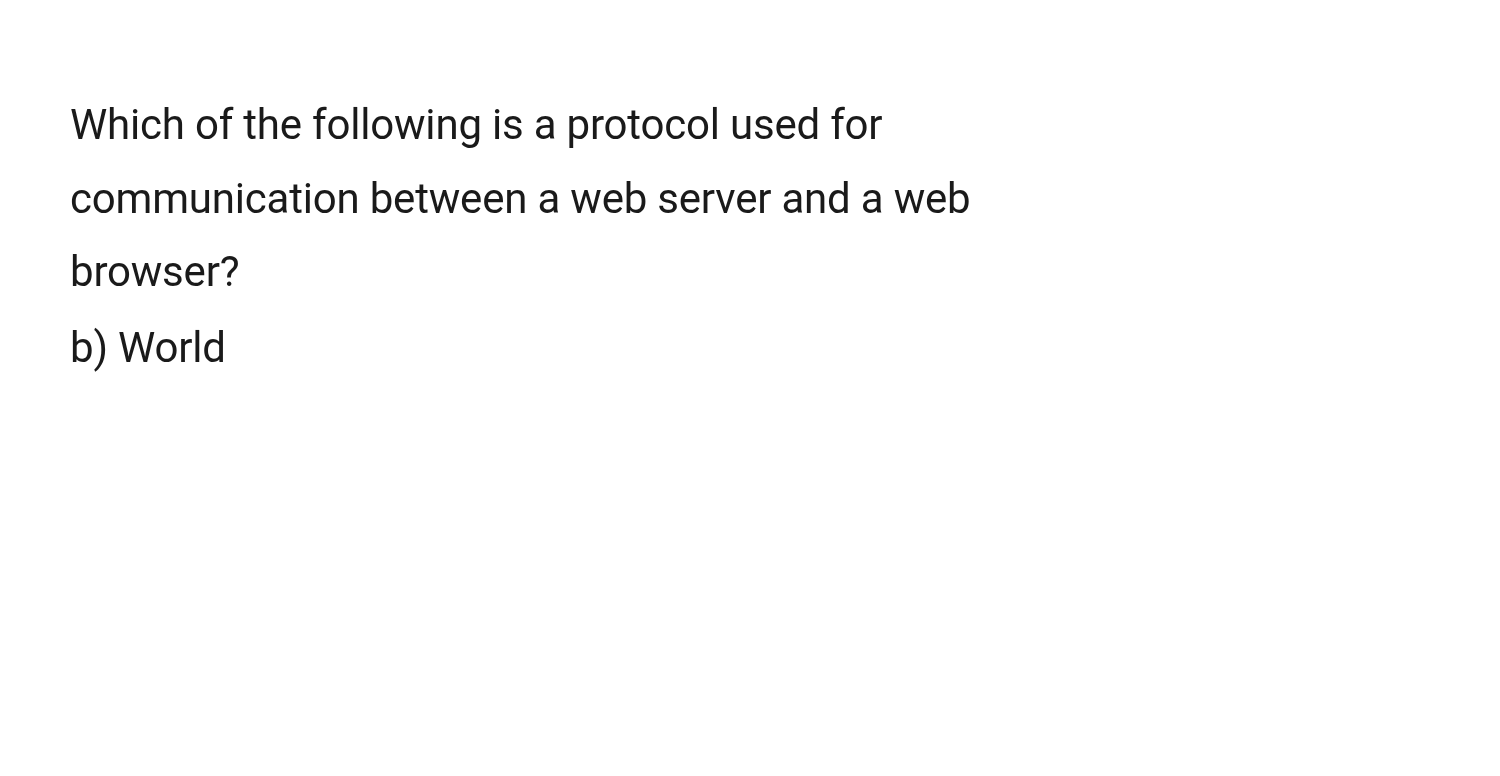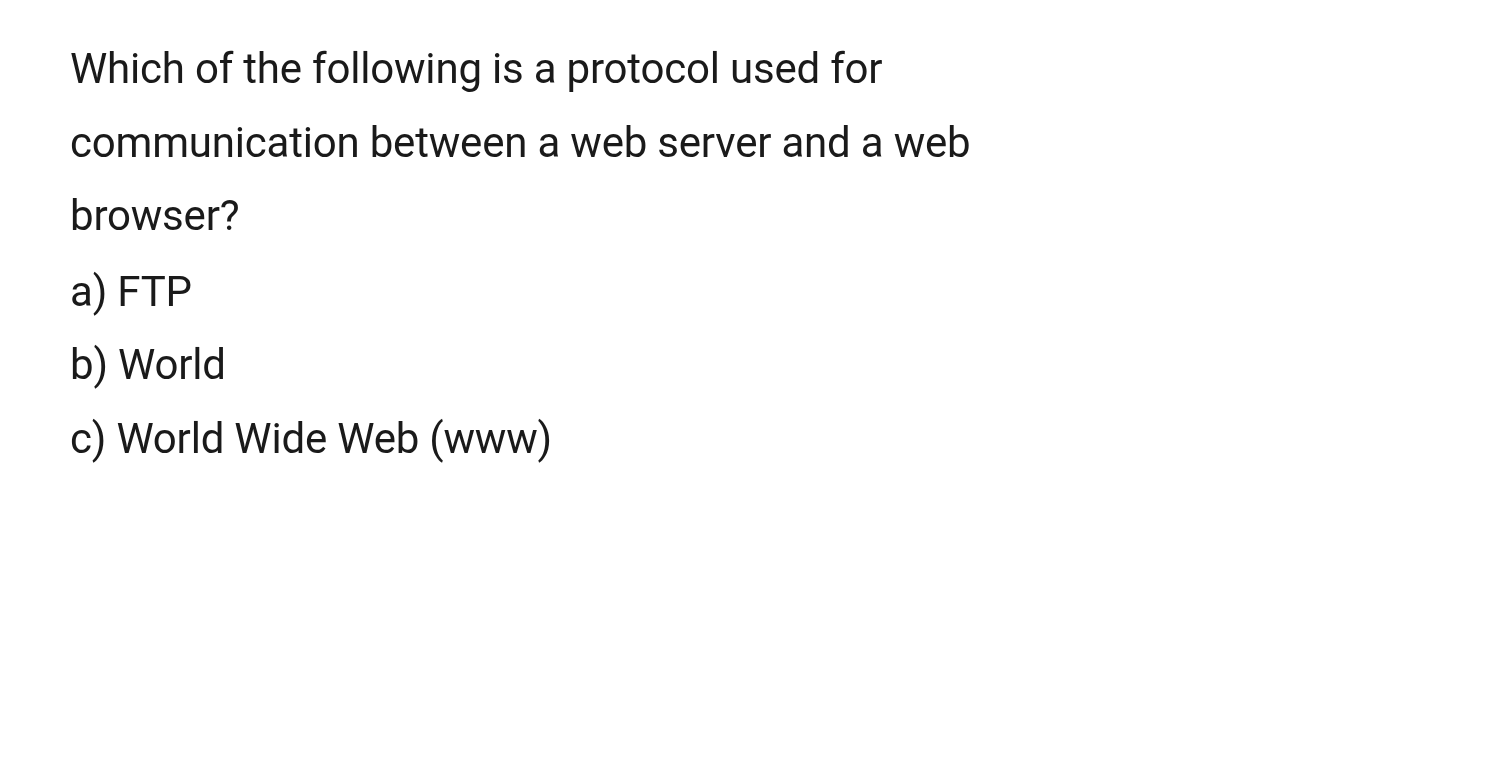--- a/index.html
+++ b/index.html
@@ -6,21 +6,21 @@
     margin: 0;
     padding: 0;
     width: 1500px;
     height: 776px;
     background: #ffffff;
     font-family: -apple-system, BlinkMacSystemFont, "Segoe UI", Roboto, Helvetica, Arial, sans-serif;
     color: #1a1a1a;
     overflow: hidden;
   }
   .container {
-    padding: 32px 70px 0 70px;
+    padding: 88px 70px 0 70px;
     box-sizing: border-box;
     max-width: 1200px;
   }
   .question {
     font-size: 42px;
     line-height: 1.75;
     font-weight: 400;
     letter-spacing: -0.2px;
     margin-bottom: 2px;
   }
@@ -34,25 +34,17 @@
     display: block;
   }
 </style>
 </head>
 <body>
 
 <div class="container">
   <div class="question">Which of the following is a protocol used for communication between a web server and a web browser?</div>
   <div class="options">
     <span class="option">
-      <span>a)</span>
-      <span>FTP</span>
-    </span>
-    <span class="option">
       <span>b)</span>
       <span>World</span>
-    </span>
-    <span class="option">
-      <span>c)</span>
-      <span>World Wide Web (www)</span>
     </span>
   </div>
 </div>
 
 </body></html>

